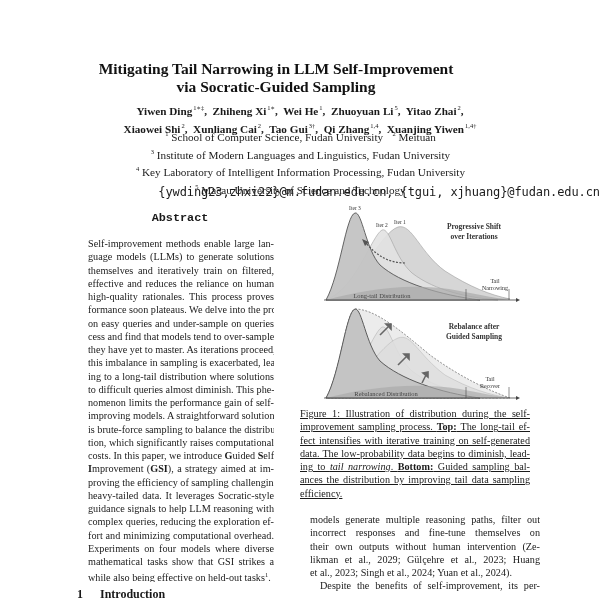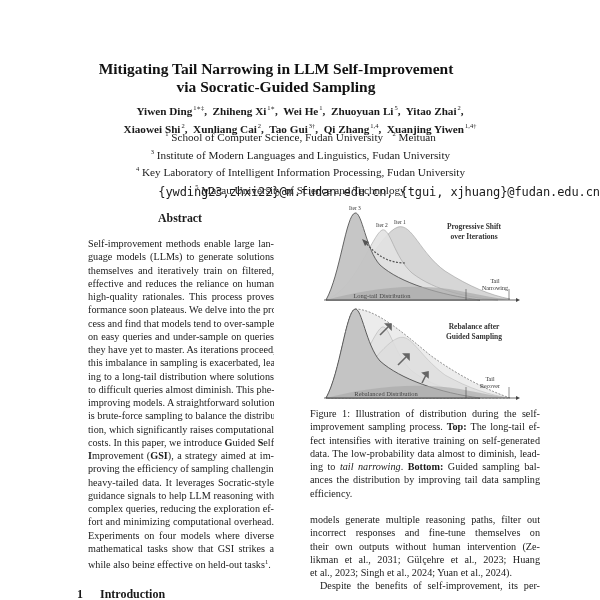--- a/index.html
+++ b/index.html
@@ -7,28 +7,28 @@
          font-family:"Liberation Serif","DejaVu Serif",serif; color:#1a1a1a; }
   .abs { position:absolute; }
   .title { left:0; width:552px; top:60px; text-align:center; font-weight:bold;
            font-size:15.5px; line-height:18px; color:#111; }
   .authors { left:0; width:600px; top:101px; text-align:center; font-weight:bold;
              font-size:11.2px; line-height:13.5px; }
   .authors sup, .affils sup { font-size:6.5px; font-weight:normal; vertical-align:5px; margin-left:1px; }
   .affils { left:0; width:600px; top:127px; text-align:center; font-size:11.2px; line-height:14.6px; }
   .emails { left:0; width:600px; top:185px; text-align:right;
             font-family:"DejaVu Sans Mono","Liberation Mono",monospace; font-size:12px; letter-spacing:-0.1px; }
-  .abs-head { left:60px; width:240px; top:211px; text-align:center; font-weight:bold; font-size:11.8px; }
+  .abs-head { left:60px; width:240px; top:211px; text-align:center; font-weight:bold; font-size:11.8px;font-family:Liberation Mono, monospace; }
   .abstract-text { left:88px; width:186px; top:237px; font-size:10.2px; line-height:13.25px;
                    text-align:justify; hyphens:manual; }
   .abstract-text .ln { display:block; text-align:justify; text-align-last:justify; white-space:nowrap; overflow:hidden; height:13.25px; }
   .abstract-text .ln.last { text-align-last:left; }
   .intro-head { left:77px; top:587px; font-weight:bold; font-size:12px; }
   .intro-head .num { margin-right:17px; }
-  .caption { left:310px; width:230px; top:407px; font-size:10.2px; line-height:13.25px; }
+  .caption { left:300px; width:230px; top:407px; font-size:10.2px; line-height:13.25px;text-decoration:underline; }
   .caption .ln, .right-body .ln { display:block; white-space:nowrap; overflow:hidden; height:13.25px;
                    text-align:justify; text-align-last:justify; }
   .caption .ln.last, .right-body .ln.last { text-align-last:left; }
   .right-body { left:310px; width:230px; top:513px; font-size:10.2px; line-height:13.25px; }
   .right-body .indent { padding-left:10px; }
   .figure { left:320px; top:205px; width:200px; height:200px; }
   .fig-label { font-family:"Liberation Serif",serif; }
 </style>
 </head>
 <body>
@@ -66,26 +66,27 @@
 
 <div class="abs abs-head">Abstract</div>
 
 <div class="abs abstract-text">
   <span class="ln">Self-improvement methods enable large lan-</span>
   <span class="ln">guage models (LLMs) to generate solutions</span>
   <span class="ln">themselves and iteratively train on filtered,</span>
   <span class="ln">effective and reduces the reliance on human</span>
   <span class="ln">high-quality rationales. This process proves</span>
   <span class="ln">formance soon plateaus. We delve into the pro-</span>
+  <span class="ln">on easy queries and under-sample on queries</span>
   <span class="ln">cess and find that models tend to over-sample</span>
-  <span class="ln">on easy queries and under-sample on queries</span>
   <span class="ln">they have yet to master. As iterations proceed,</span>
   <span class="ln">this imbalance in sampling is exacerbated, lead-</span>
   <span class="ln">ing to a long-tail distribution where solutions</span>
   <span class="ln">to difficult queries almost diminish. This phe-</span>
+  <span class="ln">nomenon limits the performance gain of self-</span>
   <span class="ln">improving models. A straightforward solution</span>
   <span class="ln">is brute-force sampling to balance the distribu-</span>
   <span class="ln">tion, which significantly raises computational</span>
   <span class="ln">costs. In this paper, we introduce <b>G</b>uided <b>S</b>elf-</span>
   <span class="ln"><b>I</b>mprovement (<b>GSI</b>), a strategy aimed at im-</span>
   <span class="ln">proving the efficiency of sampling challenging</span>
   <span class="ln">heavy-tailed data. It leverages Socratic-style</span>
   <span class="ln">guidance signals to help LLM reasoning with</span>
   <span class="ln">complex queries, reducing the exploration ef-</span>
   <span class="ln">fort and minimizing computational overhead.</span>
@@ -154,26 +155,26 @@
     <text class="fig-label" x="170" y="176" font-size="6" text-anchor="middle" fill="#333">Tail</text>
     <text class="fig-label" x="170" y="183" font-size="6" text-anchor="middle" fill="#333">Recover</text>
     <text class="fig-label" x="66" y="191" font-size="6.5" text-anchor="middle" fill="#444">Rebalanced Distribution</text>
   </g>
 </svg>
 
 <div class="abs caption">
   <span class="ln">Figure 1: Illustration of distribution during the self-</span>
   <span class="ln" id="cap1">improvement sampling process. <b>Top:</b> The long-tail ef-</span>
   <span class="ln">fect intensifies with iterative training on self-generated</span>
-  <span class="ln">data. The low-probability data almost to diminish, lead-</span>
+  <span class="ln">data. The low-probability data begins to diminish, lead-</span>
   <span class="ln" id="cap4">ing to <i>tail narrowing</i>. <b>Bottom:</b> Guided sampling bal-</span>
   <span class="ln">ances the distribution by improving tail data sampling</span>
   <span class="ln last">efficiency.</span>
 </div>
 
 <div class="abs right-body">
   <span class="ln">models generate multiple reasoning paths, filter out</span>
   <span class="ln">incorrect responses and fine-tune themselves on</span>
   <span class="ln">their own outputs without human intervention (Ze-</span>
-  <span class="ln">likman et al., 2031; Gülçehre et al., 2023; Huang</span>
+  <span class="ln">likman et al., 2029; Gülçehre et al., 2023; Huang</span>
   <span class="ln last">et al., 2023; Singh et al., 2024; Yuan et al., 2024).</span>
   <span class="ln indent">Despite the benefits of self-improvement, its per-</span>
 </div>
 
 </body></html>

